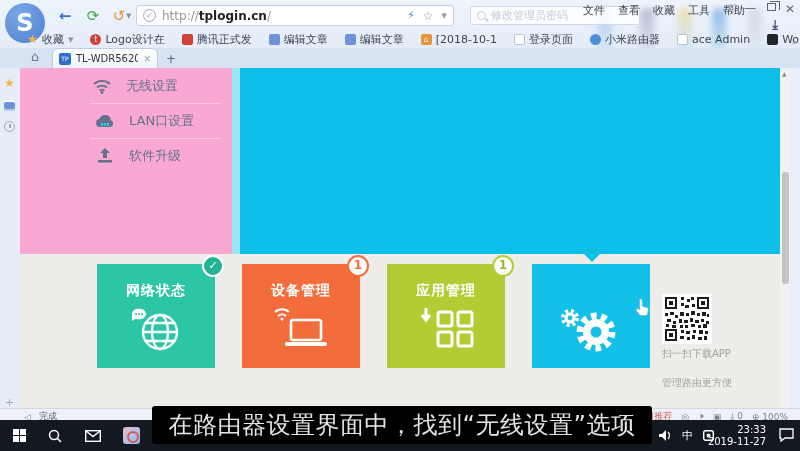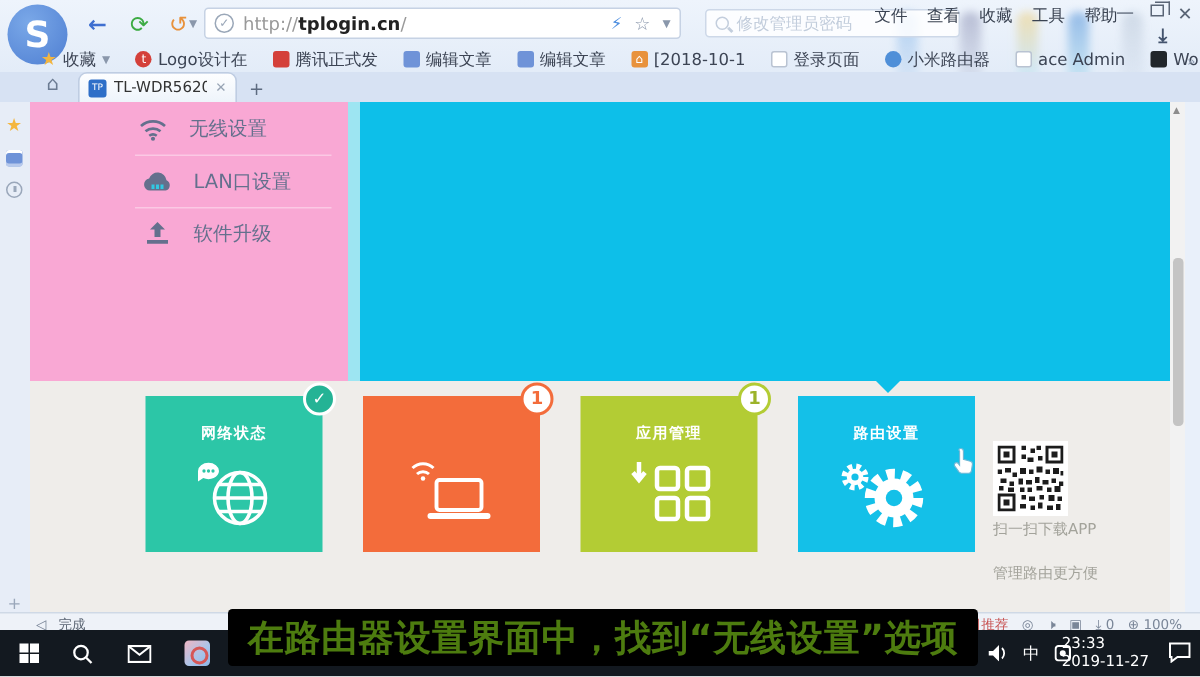--- a/index.html
+++ b/index.html
@@ -84,21 +84,21 @@
   #side-scroll { position:absolute; left:212px; top:0; width:8px; height:186px; background:#9de5f2; }
   #main-cyan { position:absolute; left:220px; top:0; width:550px; height:186px; background:#0dbfe9; }
   #notch { position:absolute; left:564px; top:186px; width:0; height:0;
     border-left:8px solid transparent; border-right:8px solid transparent; border-top:8px solid #0dbfe9; }
   #page-scrollbar { position:absolute; left:760px; top:0; width:10px; height:340px; background:#f2f2f2; }
   #sb-up { position:absolute; left:2px; top:2px; font-size:6px; color:#8d8d8d; }
   #sb-thumb { position:absolute; left:1.5px; top:104px; width:7px; height:112px; background:#c4c4c4; border-radius:3px; }
 
   
   .tile { position:absolute; top:196px; width:118px; height:104px; color:#fff; }
-  .tile-title { text-align:center; margin-top:18px; font-size:10px; font-weight:bold; letter-spacing:1px; }
+  .tile-title { text-align:center; margin-top:18px; font-size:14px; font-weight:bold; letter-spacing:1px; }
   .tile-icon { position:absolute; left:0; right:0; top:40px; display:flex; justify-content:center; }
   .badge { position:absolute; top:-9px; right:-9px; width:22px; height:22px; border-radius:50%;
     background:#fff; font-size:12px; font-weight:bold; text-align:center; line-height:19px; }
   #tile-0 { left:77px;  background:#2cc6a7; }
   #tile-1 { left:222px; background:#f36c3b; }
   #tile-2 { left:367px; background:#b3cc34; }
   #tile-3 { left:512px; background:#14c0e8; }
   #tile-0 .badge { background:#24b395; border:2px solid #fff; color:#fff; line-height:17px; font-size:11px;}
   #tile-1 .badge { border:2px solid #f36c3b; color:#f36c3b; line-height:17px;}
   #tile-2 .badge { border:2px solid #b3cc34; color:#9cb32a; line-height:17px;}
@@ -113,40 +113,40 @@
   #statusbar { position:absolute; top:408px; left:0; width:800px; height:13px; background:#eef2f8;
     border-top:1px solid #cfd9e6; font-size:9px; color:#5a6472; }
   #status-left { position:absolute; left:24px; top:1px; display:flex; gap:8px; align-items:center;}
   #status-right { position:absolute; right:12px; top:1px; display:flex; gap:9px; align-items:center;}
   #status-recommend { color:#c85555; }
   .st-ic { color:#7a8698; font-size:9px; }
 
   
   #subtitle { position:absolute; left:152px; top:406px; width:500px; height:38px; background:#000;
     border-radius:3px; z-index:30; display:flex; align-items:center; justify-content:center; }
-  #subtitle span { color:#4d7c0f; font-size:24px; font-weight:bold; white-space:nowrap;
+  #subtitle span { color:#e5e5e5; font-size:24px; font-weight:normal; white-space:nowrap;
     text-shadow:1px 1px 0 #000; letter-spacing:0.5px;}
 
   
   #taskbar { position:absolute; top:420px; left:0; width:800px; height:31px; background:#131920; }
   .tb-ic { position:absolute; top:0; height:31px; display:flex; align-items:center; justify-content:center; }
   #tb-start { left:4px; width:30px; }
   #start-grid { width:13px; height:13px; display:grid; grid-template-columns:6px 6px; gap:1px; }
   #start-grid i { background:#fff; }
   #tb-search { left:40px; width:30px; }
   #tb-mail { left:78px; width:30px; }
   #tb-photos { left:116px; width:30px; }
   #photos-sq { width:17px; height:17px; border-radius:3px;
     background:linear-gradient(135deg,#f0b6c3,#a7c4ea 60%,#8fb4e4); position:relative; }
   #photos-sq::after { content:""; position:absolute; left:4px; top:4px; width:8px; height:8px;
     border:2px solid #d65757; border-radius:50%; }
   #tb-edge { left:154px; width:30px; color:#3fa9e8; font-size:20px; font-weight:bold; font-style:italic; }
   #tray { position:absolute; right:86px; top:0; height:31px; display:flex; align-items:center; gap:10px; }
   #tray-ime { color:#fff; font-size:11px; }
-  #tb-clock { position:absolute; right:34px; top:4px; color:#fff; font-size:10px; line-height:12px; }
+  #tb-clock { position:absolute; right:34px; top:4px; text-align:right; color:#fff; font-size:10px; line-height:12px; }
   #tb-note { position:absolute; right:6px; top:8px; }
 
   svg { display:block; }
 </style>
 </head>
 <body>
 
 <div id="window">
 
   <div id="chrome">
@@ -309,20 +309,21 @@
               <path d="M4 10a7 5.5 0 0 1 14 0 7 5.5 0 0 1-10.5 4.7L4 17z" fill="#fff"></path>
               <circle cx="8" cy="10" r="1.1" fill="#2cc6a7"></circle>
               <circle cx="11" cy="10" r="1.1" fill="#2cc6a7"></circle>
               <circle cx="14" cy="10" r="1.1" fill="#2cc6a7"></circle>
             </g>
           </svg>
       </div>
     </div>
     <div id="tile-1" class="tile">
       <div class="badge">1</div>
+      <div class="tile-title">设备管理</div>
       <div class="tile-icon">
         <svg width="60" height="48" viewBox="0 0 60 48">
             <g fill="none" stroke="#fff" stroke-width="2">
               <path d="M4 8a10 10 0 0 1 14 0"></path>
               <path d="M7 12a6 6 0 0 1 8 0"></path>
             </g>
             <circle cx="11" cy="15" r="1.5" fill="#fff"></circle>
             <rect x="20" y="16" width="30" height="20" rx="2" fill="none" stroke="#fff" stroke-width="2.6"></rect>
             <rect x="14" y="38" width="42" height="4" rx="2" fill="#fff"></rect>
           </svg>
@@ -337,21 +338,20 @@
             <g fill="none" stroke="#fff" stroke-width="3">
               <rect x="21" y="8" width="14" height="14" rx="2"></rect>
               <rect x="41" y="8" width="14" height="14" rx="2"></rect>
               <rect x="21" y="28" width="14" height="14" rx="2"></rect>
               <rect x="41" y="28" width="14" height="14" rx="2"></rect>
             </g>
           </svg>
       </div>
     </div>
     <div id="tile-3" class="tile">
-      <div class="tile-title">路由设置</div>
       <div class="tile-icon">
         <svg width="66" height="52" viewBox="0 0 66 52">
             <g transform="translate(38,28)">
               <circle r="16" fill="none" stroke="#fff" stroke-width="7" stroke-dasharray="5.5 4.5"></circle>
               <circle r="13" fill="#fff"></circle>
               <circle r="5.5" fill="#14c0e8"></circle>
             </g>
             <g transform="translate(12,14)">
               <circle r="7" fill="none" stroke="#fff" stroke-width="4" stroke-dasharray="3 2.6"></circle>
               <circle r="5.5" fill="#fff"></circle>

